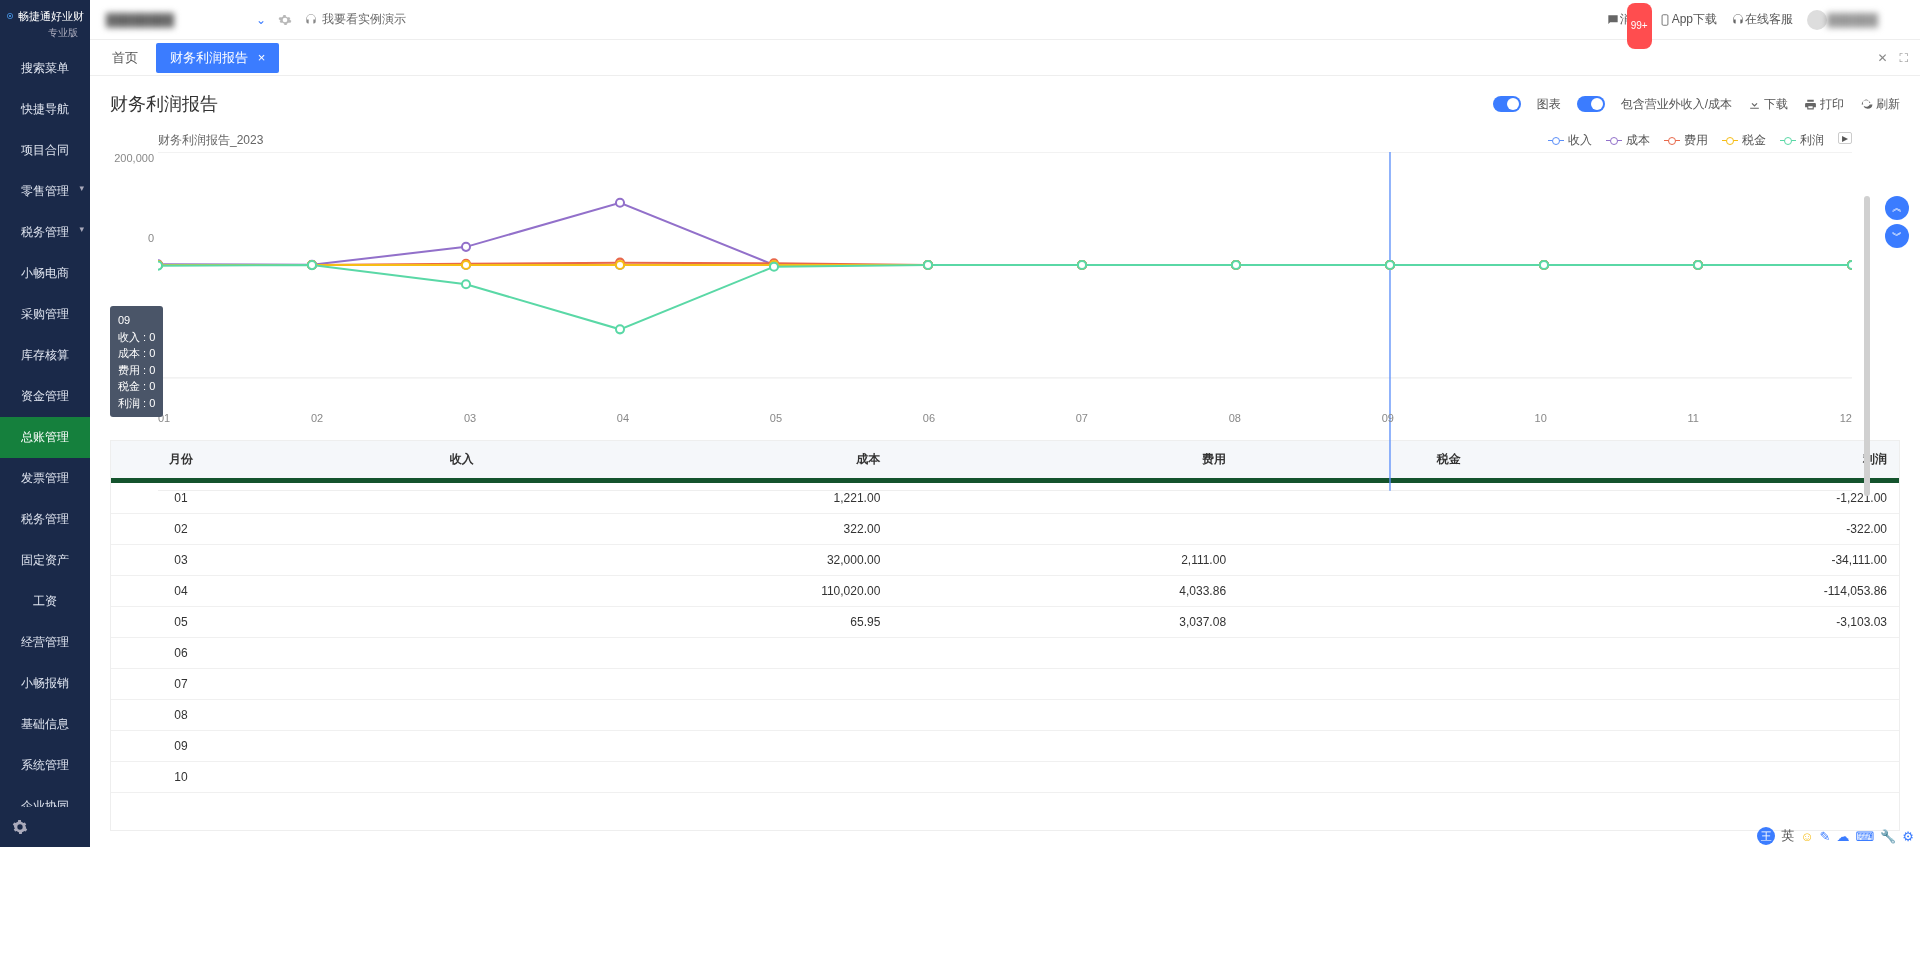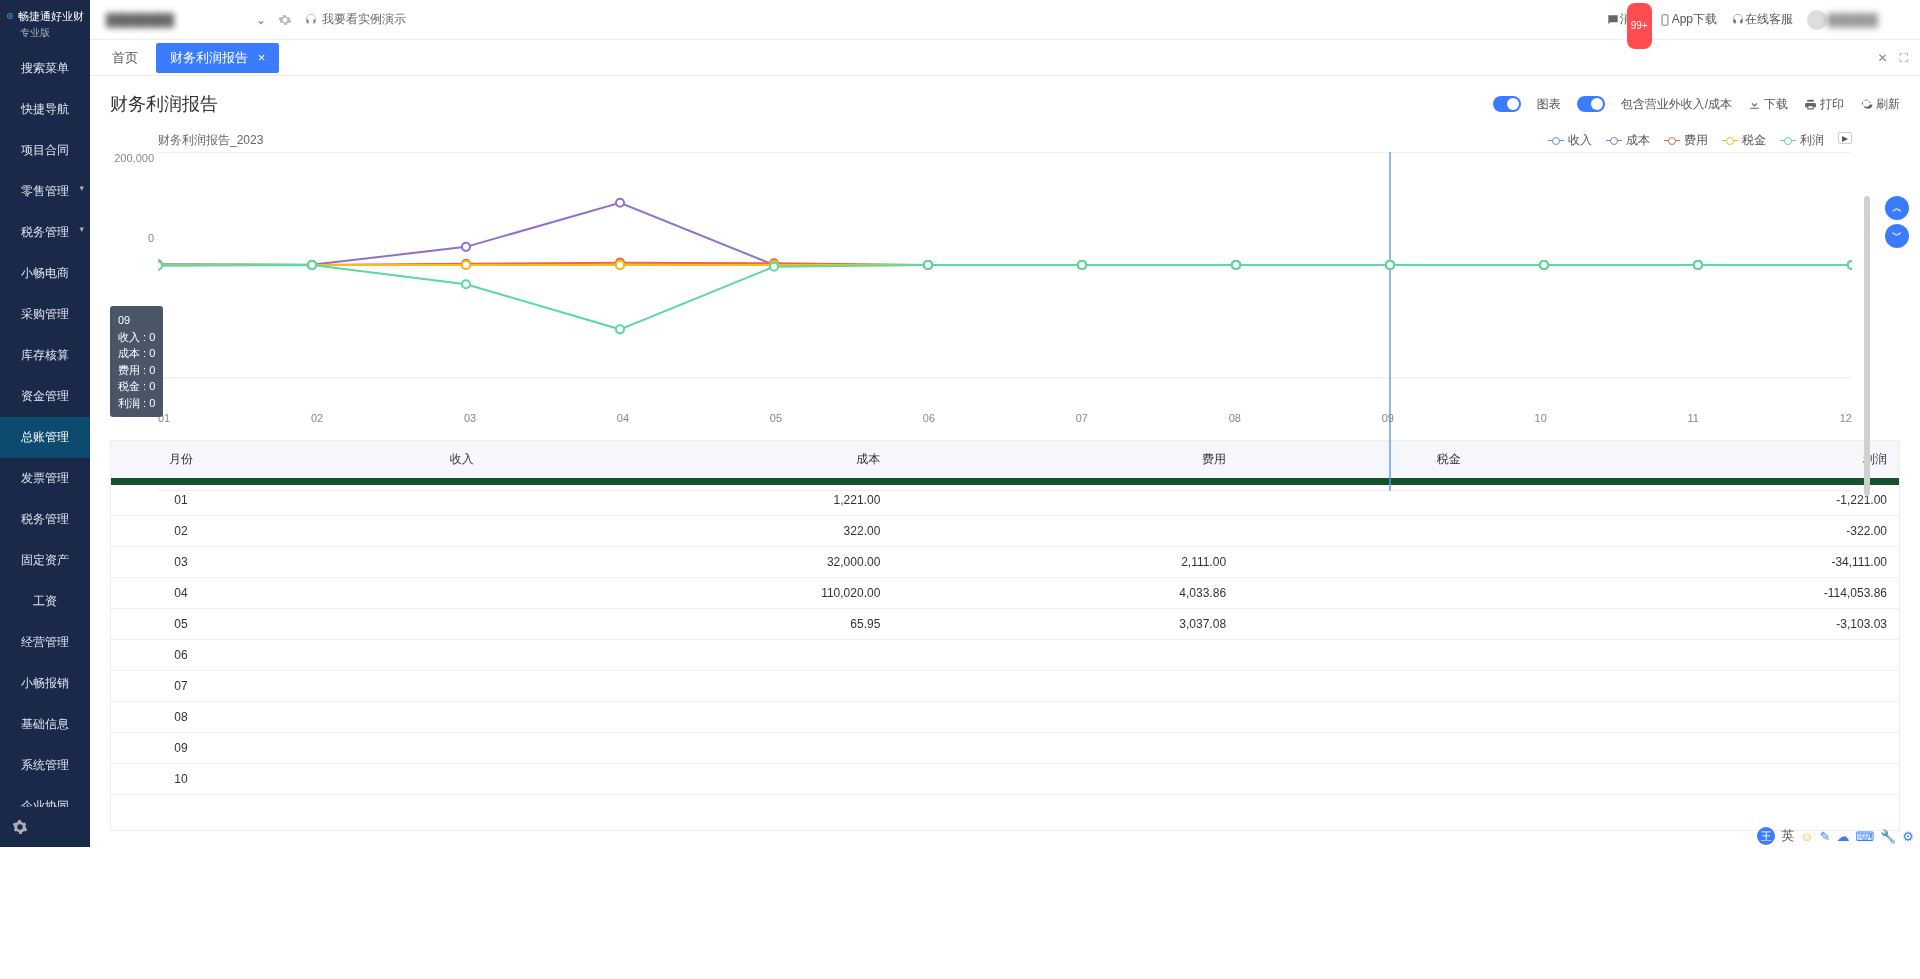--- a/index.html
+++ b/index.html
@@ -4,25 +4,25 @@
 <style>
 * { margin: 0; padding: 0; box-sizing: border-box; }
 body { font-family: "Microsoft YaHei", -apple-system, sans-serif; font-size: 12px; color: #333; background: #fff; overflow: hidden; }
 .app { display: flex; height: 847px; width: 1920px; position: relative; }
 
 
 .sidebar { width: 90px; background: #1a2949; color: #fff; display: flex; flex-direction: column; }
 .logo { display: flex; align-items: center; padding: 8px 6px 2px; gap: 4px; }
 .logo-icon { width: 16px; height: 16px; }
 .logo-text { font-size: 11px; font-weight: 500; white-space: nowrap; }
-.edition { font-size: 10px; padding: 0 20px 8px; color: #aab; }
+.edition { font-size: 10px; padding: 0 12px 8px; color: #aab; text-align: right; }
 .menu { flex: 1; overflow-y: auto; }
 .menu-item { padding: 12px 8px; font-size: 12px; text-align: center; cursor: pointer; position: relative; color: #e0e5f0; }
 .menu-item.has-sub::after { content: "▾"; position: absolute; right: 6px; font-size: 9px; color: #aab; }
-.menu-item.active { background: #0c4a6e; color: #fff; }
+.menu-item.active { background: #15803d; color: #fff; }
 .settings-bottom { padding: 12px; text-align: center; }
 
 
 .main { flex: 1; display: flex; flex-direction: column; min-width: 0; }
 .topbar { height: 40px; background: #fff; border-bottom: 1px solid #eee; display: flex; align-items: center; padding: 0 12px; gap: 12px; }
 .org { color: #666; padding: 0 70px 0 4px; position: relative; filter: blur(3px); }
 .chev-down { color: #3b7cff; }
 .gear { color: #888; }
 .live-demo { display: flex; align-items: center; gap: 4px; color: #666; }
 .topbar-right { margin-left: auto; display: flex; align-items: center; gap: 14px; color: #555; }
@@ -57,21 +57,21 @@
 .lg-mark::after { content: ""; width: 6px; height: 6px; border: 1px solid currentColor; background: #fff; border-radius: 50%; position: absolute; }
 .lg-toggle { width: 14px; height: 12px; border: 1px solid #ccc; border-radius: 2px; display: flex; align-items: center; justify-content: center; cursor: pointer; }
 .chart-svg { position: absolute; left: 48px; right: 48px; top: 24px; bottom: 24px; }
 .x-labels { position: absolute; bottom: 4px; left: 48px; right: 48px; display: flex; justify-content: space-between; font-size: 11px; color: #888; }
 .y-labels { position: absolute; left: 0; top: 24px; bottom: 24px; width: 44px; display: flex; flex-direction: column; justify-content: space-between; align-items: flex-end; font-size: 11px; color: #888; }
 .tooltip { position: absolute; background: #4a5568; color: #fff; padding: 6px 8px; border-radius: 3px; font-size: 11px; line-height: 1.5; }
 
 
 .table-wrap { flex: 1; overflow: auto; border: 1px solid #eee; }
 table { width: 100%; border-collapse: collapse; }
-th { background: #f5f7fa; padding: 10px 12px; font-weight: 400; font-size: 12px; border-bottom: 7px solid #14532d; }
+th { background: #f5f7fa; padding: 10px 12px; font-weight: 700; font-size: 12px; border-bottom: 5px solid #14532d; }
 td { padding: 8px 12px; border-bottom: 1px solid #f0f0f0; font-size: 12px; height: 28px; }
 th:first-child, td:first-child { text-align: center; width: 140px; }
 th:not(:first-child), td:not(:first-child) { text-align: right; }
 td:nth-child(2) { text-align: center; }
 
 
 .year-rail { position: absolute; right: 0; top: 120px; width: 46px; display: flex; flex-direction: column; align-items: center; gap: 4px; }
 .year-btn { width: 24px; height: 24px; border-radius: 50%; background: #3b7cff; color: #fff; display: flex; align-items: center; justify-content: center; cursor: pointer; font-size: 10px; }
 .year-item { padding: 4px 6px; font-size: 11px; color: #aaa; cursor: pointer; border-radius: 10px; }
 .year-item.current { color: #333; }

